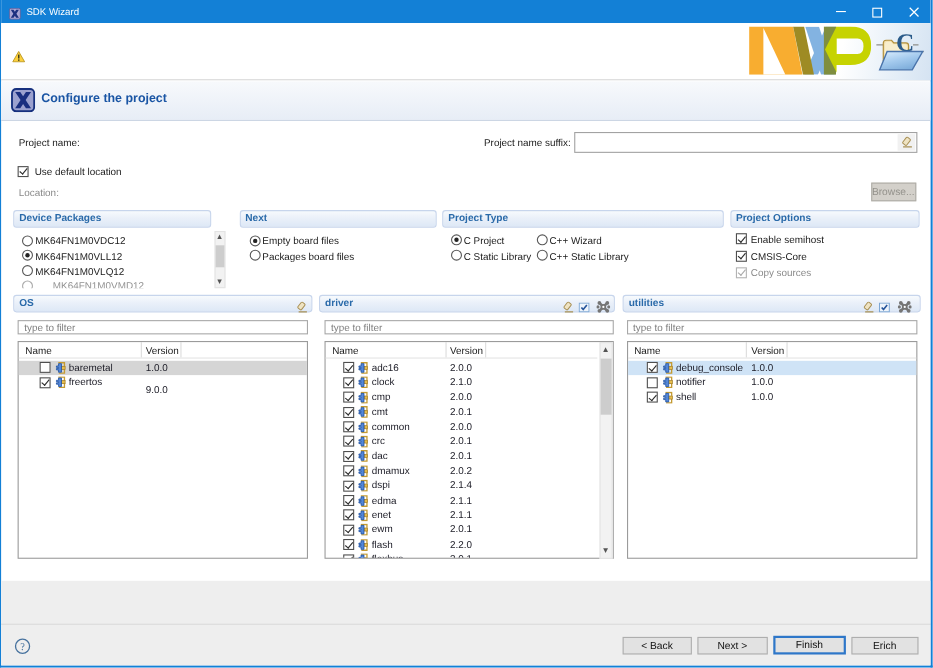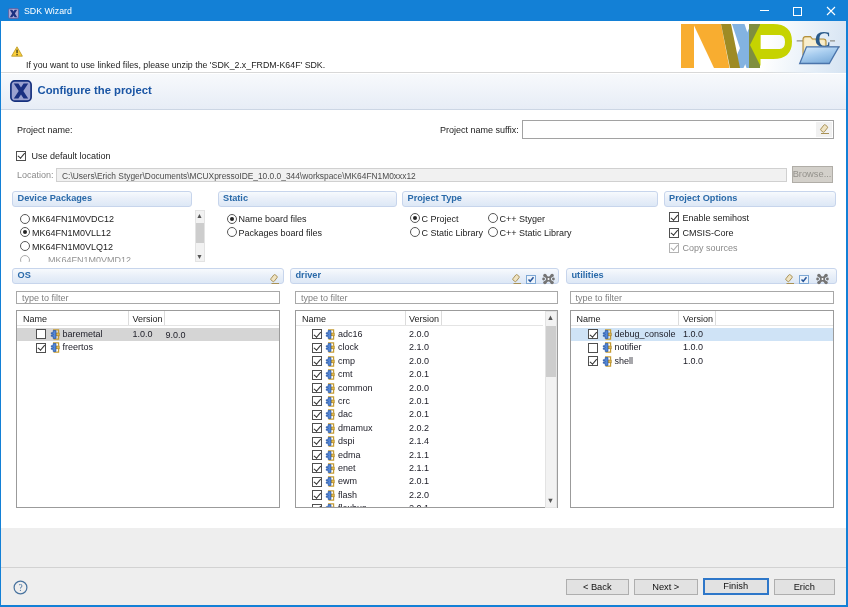--- a/index.html
+++ b/index.html
@@ -58,21 +58,20 @@
   </svg>
 
   <div class="abs" style="left:0;top:21px;width:845px;height:52px;background:#fff;border-bottom:1px solid #d8d8d8;"></div>
   <div class="abs" style="left:640px;top:21px;width:205px;height:52px;background:linear-gradient(100deg,rgba(255,255,255,0) 60%,#e3edf7 86%,#d5e3f2 100%);"></div>
 
   <svg class="abs" style="left:10px;top:46px;" width="12" height="11" viewBox="0 0 12 11">
     <path d="M6 0.8 L11.4 10.2 L0.6 10.2 Z" fill="#fcd03c" stroke="#b8941f" stroke-width="0.8"></path>
     <rect x="5.4" y="3.6" width="1.3" height="3.6" fill="#3a3a1e"></rect>
     <rect x="5.4" y="8" width="1.3" height="1.3" fill="#3a3a1e"></rect>
   </svg>
-  <div class="abs t" style="left:25px;top:58.8px;font-size:8.8px;">If you want to use linked files, please unzip the 'SDK_2.x_FRDM-K64F' SDK.</div>
 
   <svg class="abs" style="left:680px;top:24px;" width="111" height="44" viewBox="0 0 111 44">
     <defs>
         <clipPath id="xc">
           <rect x="49" y="0" width="30" height="44"></rect>
         </clipPath>
       </defs>
     <polygon points="0,0 40,0 48.5,44 0,44" fill="#f8ad30"></polygon>
     <polygon points="13,1.5 13,44 33,44" fill="#fff"></polygon>
     <g clip-path="url(#xc)">
@@ -116,23 +115,20 @@
         <rect x="5.5" y="3" width="4.5" height="7" rx="1" fill="#efe3c2" stroke="#a89055" stroke-width="0.9" transform="rotate(38 8 7)"></rect>
         <path d="M5 11.5 L13 11.5" stroke="#a89055" stroke-width="1"></path>
       </svg>
     </div>
   </div>
 
   <div class="cb on" style="left:15px;top:150.5px;"></div>
   <div class="abs t" style="left:30.5px;top:150px;">Use default location</div>
 
   <div class="abs t g" style="left:16px;top:169px;">Location:</div>
-  <div class="abs" style="left:54.5px;top:167.5px;width:731px;height:14.5px;background:#f1f1f1;border:1px solid #d0d0d0;">
-    <div style="position:absolute;left:5.5px;top:2px;font-size:8.4px;color:#4c4c4c;white-space:nowrap;">C:\Users\Erich Styger\Documents\MCUXpressoIDE_10.0.0_344\workspace\MK64FN1M0xxx12</div>
-  </div>
   <div class="abs" style="left:790.5px;top:166px;width:41px;height:17px;background:#d3d0ca;border:1px solid #b0ada7;
        font-size:9.3px;color:#94928c;text-align:center;line-height:15px;">Browse...</div>
 
   <div class="bar" style="left:11px;top:190.5px;width:179.5px;"></div>
   <div class="bart" style="left:16.5px;top:193px;">Device Packages</div>
   <div class="abs" style="left:11px;top:208px;width:180px;height:54px;overflow:hidden;">
     <div class="rad" style="left:8px;top:5.6px;"></div>
       <div class="abs t" style="left:20px;top:5px;">MK64FN1M0VDC12</div>
     <div class="rad on" style="left:8px;top:19.4px;"></div>
       <div class="abs t" style="left:20px;top:18.8px;">MK64FN1M0VLL12</div>
@@ -143,32 +139,32 @@
         <div class="abs t" style="left:20px;top:46.3px;margin-left:16px;">MK64FN1M0VMD12</div>
       </div>
   </div>
   <div class="sbar" style="left:193.5px;top:210px;width:10px;height:52px;">
     <div class="sarr" style="top:0;font-size:7px;line-height:9px;">▲</div>
     <div class="sthumb" style="top:12px;height:20px;"></div>
     <div class="sarr" style="bottom:0;font-size:7px;line-height:9px;">▼</div>
   </div>
 
   <div class="bar" style="left:216.5px;top:190.5px;width:179.5px;"></div>
-  <div class="bart" style="left:222px;top:193px;">Static</div>
+  <div class="bart" style="left:222px;top:193px;">Next</div>
   <div class="rad on" style="left:225.5px;top:213.6px;"></div>
-    <div class="abs t" style="left:237.5px;top:213px;">Name board files</div>
+    <div class="abs t" style="left:237.5px;top:213px;">Empty board files</div>
   <div class="rad" style="left:225.5px;top:227.4px;"></div>
     <div class="abs t" style="left:237.5px;top:226.8px;">Packages board files</div>
 
   <div class="bar" style="left:401px;top:190.5px;width:255.5px;"></div>
   <div class="bart" style="left:406.5px;top:193px;">Project Type</div>
   <div class="rad on" style="left:408.5px;top:213.1px;"></div>
     <div class="abs t" style="left:420.5px;top:212.5px;">C Project</div>
   <div class="rad" style="left:486.5px;top:213.1px;"></div>
-    <div class="abs t" style="left:498.5px;top:212.5px;">C++ Styger</div>
+    <div class="abs t" style="left:498.5px;top:212.5px;">C++ Wizard</div>
   <div class="rad" style="left:408.5px;top:227.1px;"></div>
     <div class="abs t" style="left:420.5px;top:226.5px;">C Static Library</div>
   <div class="rad" style="left:486.5px;top:227.1px;"></div>
     <div class="abs t" style="left:498.5px;top:226.5px;">C++ Static Library</div>
 
   <div class="bar" style="left:662.5px;top:190.5px;width:172.5px;"></div>
   <div class="bart" style="left:668px;top:193px;">Project Options</div>
   <div class="cb on" style="left:668px;top:212.3px;"></div>
     <div class="abs t" style="left:681.5px;top:211.8px;">Enable semihost</div>
   <div class="cb on" style="left:668px;top:227.8px;"></div>
@@ -198,21 +194,21 @@
     </svg>
 <div class="rowtxt" style="left:61.5px;top:328.9px;">baremetal</div>
 <div class="rowtxt" style="left:131.5px;top:328.9px;">1.0.0</div>
 <div class="cb on" style="left:34.5px;top:342.79999999999995px;"></div>
 <svg class="abs" style="left:47.5px;top:342.29999999999995px;" width="11" height="11" viewBox="0 0 11 11">
       <path d="M4 0.8 L9.6 0.8 L9.6 3.8 M9.6 6.7 L9.6 10.2 L4.5 10.2" fill="none" stroke="#c49b33" stroke-width="1.2"></path>
       <rect x="7" y="4" width="3.2" height="2.8" fill="#e6bd4c" stroke="#9c7215" stroke-width="0.6"></rect>
       <path d="M4.2 1.6 L6.9 1.6 L6.9 9.4 L4.2 9.4 L4.2 7.3 L2.3 7.3 L2.3 6 L4.2 6 L4.2 5 L2.3 5 L2.3 3.7 L4.2 3.7 Z" fill="#5588d8" stroke="#1d4fa0" stroke-width="0.7"></path>
     </svg>
 <div class="rowtxt" style="left:61.5px;top:342.3px;">freertos</div>
-<div class="rowtxt" style="left:131.5px;top:330px;margin-left:33px;">9.0.0</div>
+<div class="rowtxt" style="left:131.5px;top:349px;">9.0.0</div>
 
 <div class="bar" style="left:289px;top:267.5px;width:268.5px;"></div>
 <div class="bart" style="left:294.5px;top:270px;">driver</div>
 <svg class="abs" style="left:508.5px;top:273.5px;" width="12" height="11" viewBox="0 0 12 11">
       <rect x="4" y="0.8" width="4.2" height="6.6" rx="1" fill="#efe3c2" stroke="#a89055" stroke-width="0.9" transform="rotate(38 6 4)"></rect>
       <path d="M3.5 9.5 L11 9.5" stroke="#a89055" stroke-width="1"></path>
     </svg>
 <svg class="abs" style="left:525px;top:274.5px;" width="10" height="9" viewBox="0 0 10 9">
       <rect x="0.5" y="0.5" width="9" height="8" fill="#eef4fb" stroke="#7da7d4" stroke-width="1"></rect>
       <path d="M2.5 4.5 L4.2 6.3 L7.5 2.2" fill="none" stroke="#27569b" stroke-width="1.5"></path>

